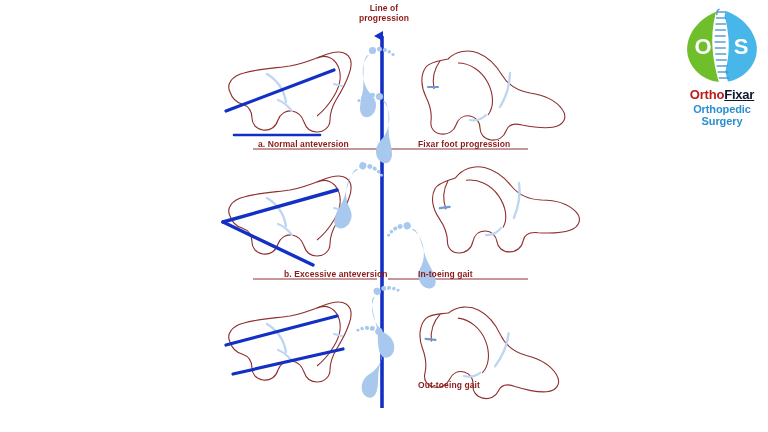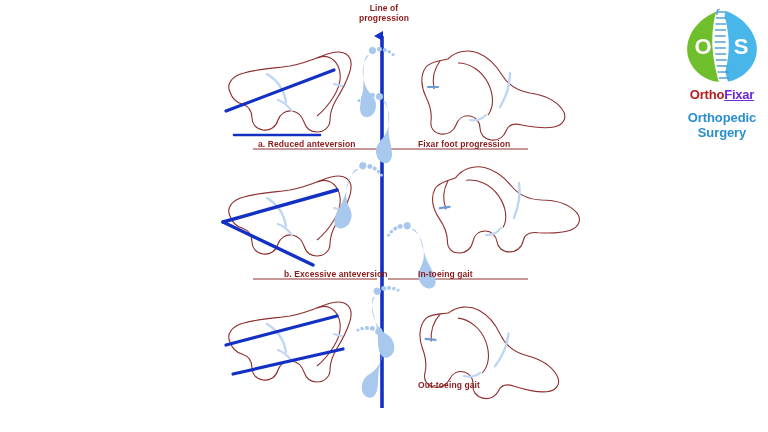--- a/index.html
+++ b/index.html
@@ -76,27 +76,27 @@
     display: block;
   }
   #logo-wordmark {
     font-family: "Liberation Sans", sans-serif;
     font-size: 13px;
     font-weight: 700;
     letter-spacing: -0.2px;
     margin-top: -1px;
   }
   #logo-wordmark .w-green { color: #b91c1c; }
-  #logo-wordmark .w-blue  { color: #6d28d9; text-decoration: underline; }
+  #logo-wordmark .w-blue  { color: #0f172a; text-decoration: underline; }
   #logo-tagline {
     font-family: "Liberation Sans", sans-serif;
-    font-size: 13px;
+    font-size: 11px;
     font-weight: 700;
     color: #2a8fd0;
-    margin-top: 8px;
+    margin-top: 1px;
     letter-spacing: -0.1px;
   }
 </style>
 </head>
 <body>
 
 <div id="figure-root">
 
   <svg class="svg-layer" viewBox="0 0 768 432">
     <defs>
@@ -238,21 +238,21 @@
         </g>
       <g transform="translate(392,330) rotate(14) scale(-1,1)">
           <use href="#footprintShape"></use>
         </g>
     </g>
   </svg>
 
   <div class="caption" style="left:353px; top:3px; width:62px; text-align:center; line-height:10px;">Line of
 progression</div>
 
-  <div class="caption" style="left:258px; top:139px;">a.  Reduced anteversion</div>
+  <div class="caption" style="left:258px; top:139px;">a.  Normal anteversion</div>
 
   <div class="caption" style="left:418px; top:139px;">Fixar foot progression</div>
 
   <div class="caption" style="left:245px; top:269px;padding-left:39px;">b.  Excessive anteversion</div>
 
   <div class="caption" style="left:418px; top:269px;">In-toeing gait</div>
 
 
   <div class="caption" style="left:418px; top:380px;">Out-toeing gait</div>
 

